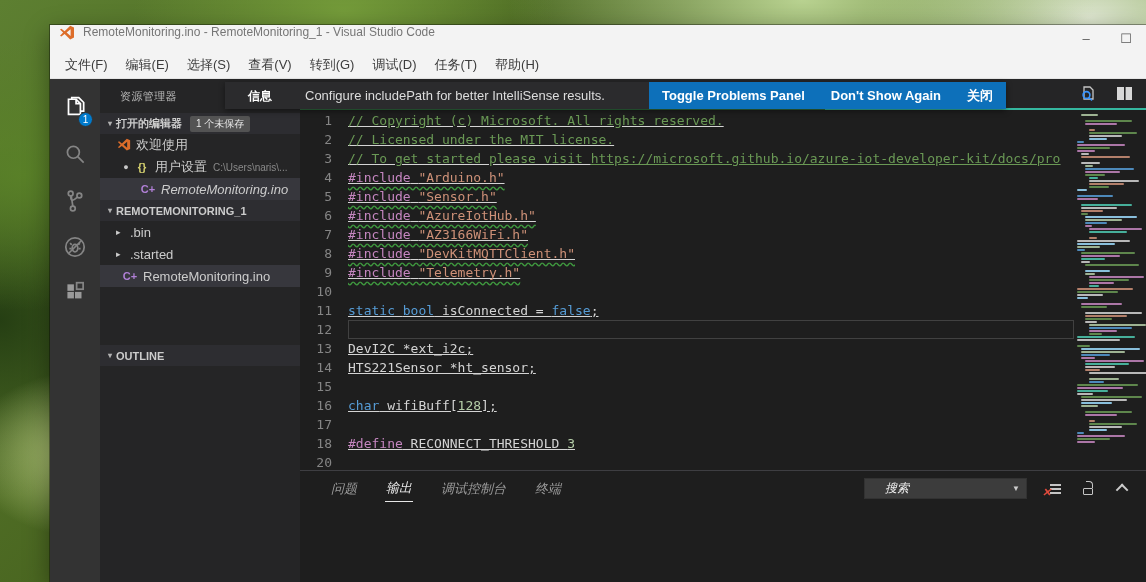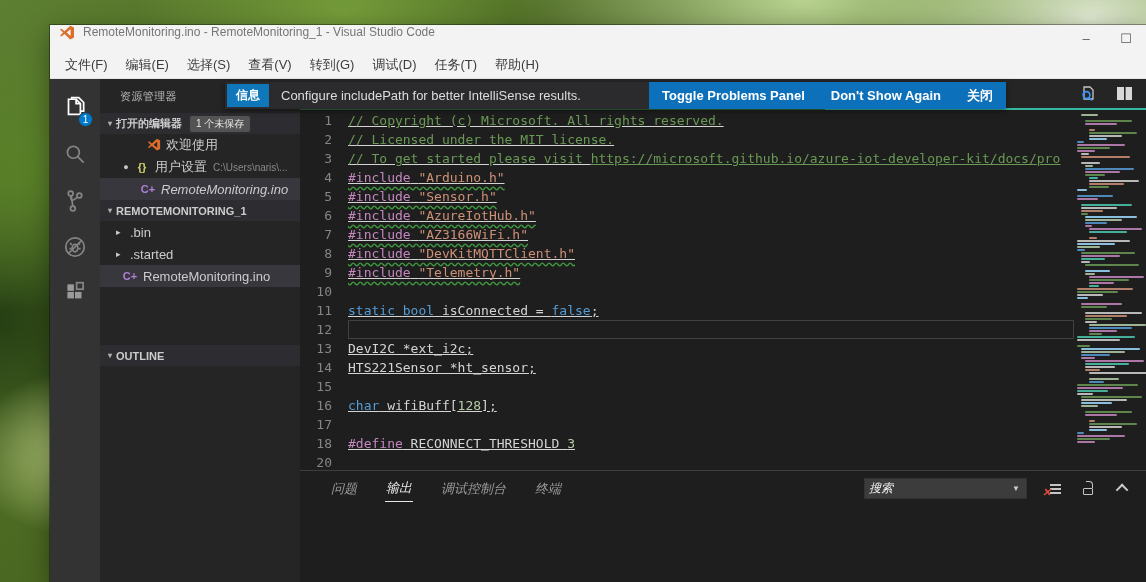--- a/index.html
+++ b/index.html
@@ -78,36 +78,36 @@
   .cm { color:#6a9955; } .link { text-decoration:underline; }
   .mac { color:#c586c0; } .str { color:#ce9178; } .kw { color:#569cd6; }
   .num { color:#b5cea8; } .pl { color:#d4d4d4; }
   .squiggle { text-decoration:underline wavy #3f9b3f; text-decoration-skip-ink:none; text-underline-offset:4px; }
   .minimap { width:72px; flex:none; padding:4px 0 0 2px; overflow:hidden; background:#1e1e1e; }
   .minimap div { height:2px; margin-bottom:1px; border-radius:1px; }
 
   
   .notification { position:absolute; left:175px; top:3px; height:27px; width:781px; display:flex; align-items:stretch;
     background:#2b2b2d; box-shadow:0 2px 6px rgba(0,0,0,.45); z-index:40; font-size:13px; }
-  .notif-badge { background:#1177bb; color:#fff; font-weight:bold; display:flex; align-items:center; padding:0 9px; margin:2px; font-size:12px; }
+  .notif-badge { background:#1177bb; color:#fff; font-weight:bold; display:flex; align-items:center; padding:0 9px; margin:14px; font-size:12px; }
   .notif-msg { flex:1; color:#dddddd; display:flex; align-items:center; padding-left:10px; white-space:nowrap; overflow:hidden; }
   .notif-actions { display:flex; background:#0d70ba; }
   .notif-btn { color:#ffffff; font-weight:bold; display:flex; align-items:center; padding:0 13px; font-size:13px; cursor:pointer; }
 
   
   .ed-act { display:flex; align-items:center; justify-content:center; width:20px; height:20px; }
 
   
   .panel { height:112px; flex:none; border-top:1px solid #3e3e42; background:#1e1e1e; display:flex; flex-direction:column; }
   .panel-header { height:35px; flex:none; display:flex; align-items:center; padding:0 14px 0 30px;font-style:italic; }
   .panel-tab { font-size:13px; color:#9b9b9b; margin-right:27px; padding:4px 1px; text-transform:none; }
   .panel-tab.active { color:#e7e7e7; border-bottom:1px solid #e7e7e7; }
   .panel-controls { margin-left:auto; display:flex; align-items:center; gap:17px; }
   .chan-select { width:163px; height:21px; background:#3c3c3c; border:1px solid #323232; display:flex; align-items:center; color:#f0f0f0; font-size:12px; }
-  .chan-select .val { flex:1; padding-left:4px; }
+  .chan-select .val { flex:1; padding-left:20px; }
   .chan-select .caret { width:20px; text-align:center; font-size:8px; color:#cccccc; }
   .icon-btn { width:18px; height:18px; position:relative; display:flex; align-items:center; justify-content:center; }
 
   
   .clear-lines { display:flex; flex-direction:column; gap:2px; margin-left:4px; }
   .clear-lines i { display:block; width:11px; height:2px; background:#c5c5c5; }
   .clear-x { position:absolute; left:-2px; bottom:0px; color:#e04b3c; font-size:11px; font-weight:bold; line-height:1; }
   
   .lock-body { width:10px; height:7px; border:1.5px solid #c5c5c5; border-radius:1px; margin-top:6px; }
   .lock-shackle { position:absolute; top:1px; left:7px; width:7px; height:7px; border:1.5px solid #c5c5c5; border-bottom:none; border-left:none; border-radius:0 4px 0 0; }
@@ -197,21 +197,21 @@
 
     <div class="sidebar">
       <div class="sidebar-title">资源管理器</div>
 
       <div class="section-header">
         <span class="tw">▾</span>
         <span>打开的编辑器</span>
         <span class="badge-pill">1 个未保存</span>
       </div>
 
-      <div class="tree-item" style="padding-left:47px;">
+      <div class="tree-item" style="padding-left:17px;">
         <svg class="vsc-mini" viewBox="0 0 16 16">
           <path d="M11.2 0.8 L5.6 6.2 L2.4 3.8 L1 4.5 L4.1 7.6 L1 10.7 L2.4 11.4 L5.6 9 L11.2 14.4 L15 12.6 L15 2.6 Z M11.6 4.2 L11.6 11 L7.6 7.6 Z" fill="#dd6d2a"></path>
         </svg>
         <span>欢迎使用</span>
       </div>
 
       <div class="tree-item" style="padding-left:18px;">
         <span class="dirty-dot">●</span>
         <span class="fi json-ico">{}</span>
         <span>用户设置</span>

